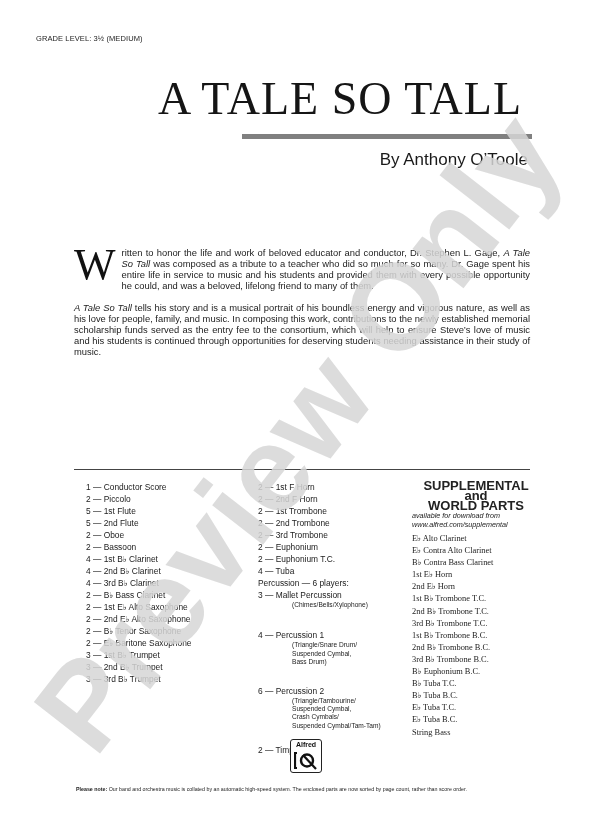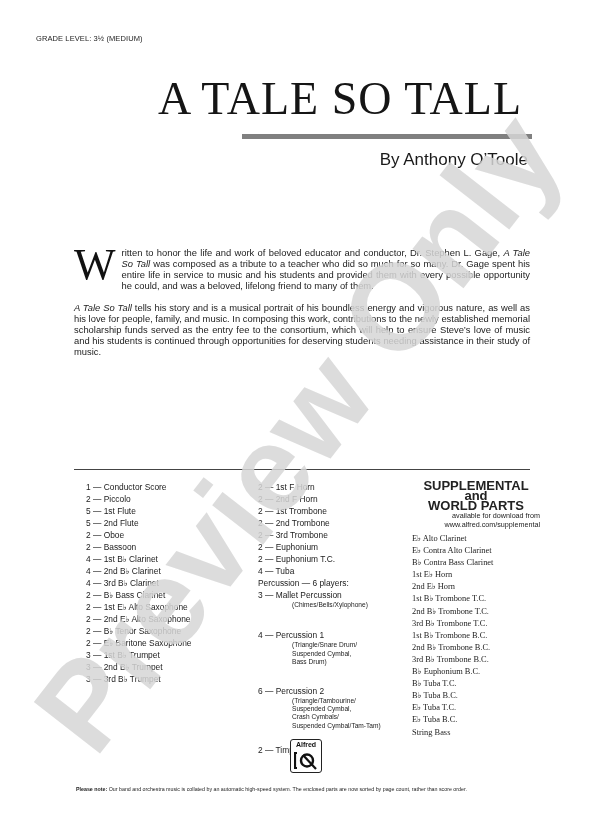--- a/index.html
+++ b/index.html
@@ -23,21 +23,21 @@
   .inst-rule { position: absolute; left: 74px; top: 469px; width: 456px; height: 1px; background: #444; }
 
   .col { position: absolute; font-size: 8.4px; line-height: 12px; color: #222; }
   .col1 { left: 86px; top: 481px; }
   .col2 { left: 258px; top: 481px; }
   .row { white-space: nowrap; }
   .sub { font-size: 6.6px; line-height: 8.4px; padding-left: 34px; }
 
   .col3 { left: 412px; top: 481px; width: 128px; }
   .supp-title { text-align: center; font-weight: bold; font-size: 13px; line-height: 10px; }
-  .supp-sub { text-align: right; font-size: 7.2px; line-height: 9px; margin-bottom: 4px; }
+  .supp-sub { text-align: left; font-style: italic; font-size: 7.2px; line-height: 9px; margin-bottom: 4px; }
   .supp-list { font-size: 8.4px; line-height: 12.1px; padding-left: 0px; font-family: Liberation Serif, serif; }
 
   .logo { position: absolute; left: 290px; top: 739px; width: 32px; height: 34px; border: 1.5px solid #222; border-radius: 3px; background: #fff; }
   .logo-text { position: absolute; left: 0; top: 1px; width: 100%; text-align: center; font-size: 7px; font-weight: bold; color: #111; }
   .logo-mark { position: absolute; left: 3px; top: 11px; }
 
   .note { position: absolute; left: 76px; top: 786px; font-size: 5.3px; color: #222; white-space: nowrap; }
   .note b { font-weight: bold; }
 
   .watermark { position: absolute; left: 0; top: 0; width: 612px; height: 816px; pointer-events: none; }

